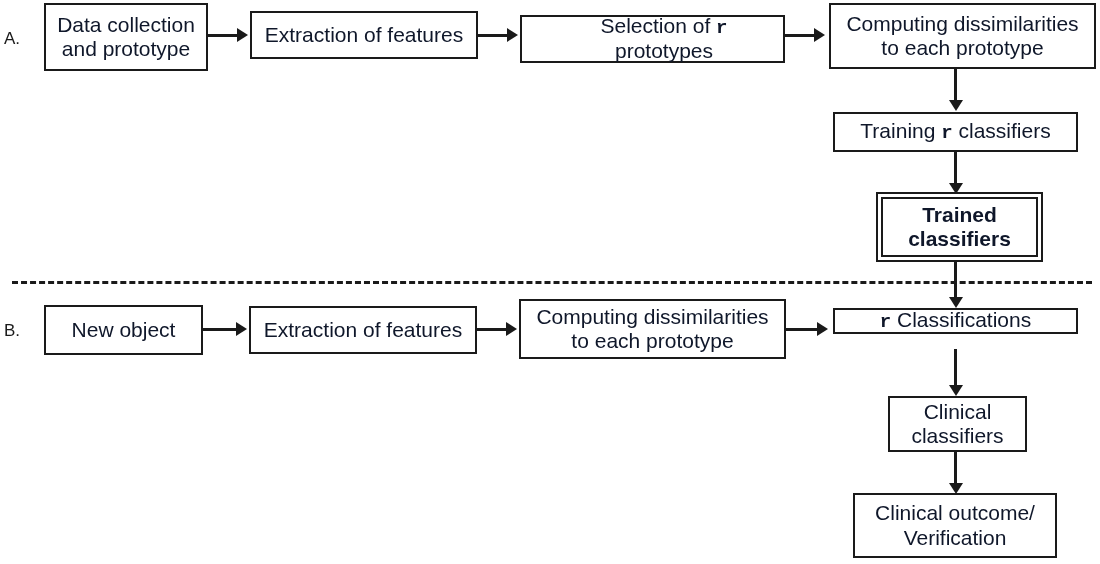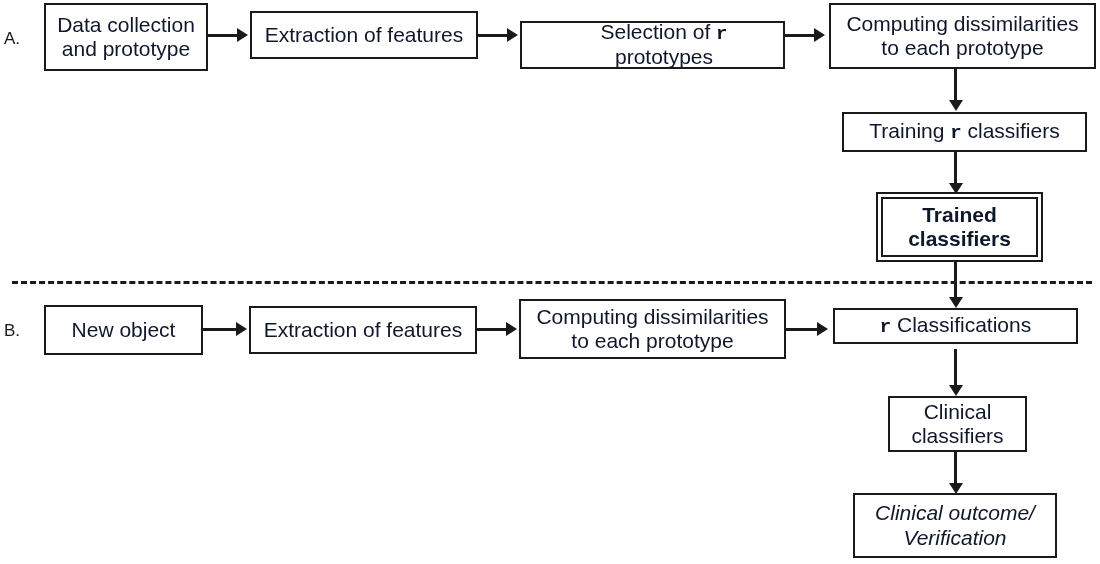--- a/index.html
+++ b/index.html
@@ -103,35 +103,35 @@
   <div class="hline" style="left:208px; top:34px; width:30px;"></div>
   <div class="arrow-right" style="left:237px; top:28px;"></div>
 
   <div class="node" style="left:250px; top:11px; width:228px; height:48px;">
     <span class="txt">Extraction of features</span>
   </div>
 
   <div class="hline" style="left:478px; top:34px; width:30px;"></div>
   <div class="arrow-right" style="left:507px; top:28px;"></div>
 
-  <div class="node" style="left:520px; top:21px; width:265px; height:48px;padding-left:29px;">
+  <div class="node" style="left:520px; top:15px; width:265px; height:48px;padding-left:29px;">
     <span class="txt"><span>Selection of </span><span class="rsym">r</span><span> prototypes</span></span>
   </div>
 
   <div class="hline" style="left:785px; top:34px; width:30px;"></div>
   <div class="arrow-right" style="left:814px; top:28px;"></div>
 
   <div class="node" style="left:829px; top:3px; width:267px; height:66px;">
     <span class="txt"><span>Computing dissimilarities</span><br><span>to each prototype</span></span>
   </div>
 
   <div class="vline" style="left:954px; top:69px; height:32px;"></div>
   <div class="arrow-down" style="left:949px; top:100px;"></div>
 
-  <div class="node" style="left:833px; top:112px; width:245px; height:40px;margin-left:9px;">
+  <div class="node" style="left:833px; top:112px; width:245px; height:40px;">
     <span class="txt"><span>Training </span><span class="rsym">r</span><span> classifiers</span></span>
   </div>
 
   <div class="vline" style="left:954px; top:152px; height:32px;"></div>
   <div class="arrow-down" style="left:949px; top:183px;"></div>
 
   <div class="node double" style="left:881px; top:197px; width:157px; height:60px;">
     <span class="txt"><span>Trained</span><br><span>classifiers</span></span>
   </div>
 
@@ -154,31 +154,31 @@
   <div class="hline" style="left:477px; top:328px; width:30px;"></div>
   <div class="arrow-right" style="left:506px; top:322px;"></div>
 
   <div class="node" style="left:519px; top:299px; width:267px; height:60px;">
     <span class="txt"><span>Computing dissimilarities</span><br><span>to each prototype</span></span>
   </div>
 
   <div class="hline" style="left:786px; top:328px; width:32px;"></div>
   <div class="arrow-right" style="left:817px; top:322px;"></div>
 
-  <div class="node" style="left:833px; top:308px; width:245px; height:36px;">
+  <div class="node" style="left:833px; top:308px; width:245px; height:26px;">
     <span class="txt"><span class="rsym">r</span><span> Classifications</span></span>
   </div>
 
   <div class="vline" style="left:954px; top:349px; height:37px;"></div>
   <div class="arrow-down" style="left:949px; top:385px;"></div>
 
   <div class="node" style="left:888px; top:396px; width:139px; height:56px;">
     <span class="txt"><span>Clinical</span><br><span>classifiers</span></span>
   </div>
 
   <div class="vline" style="left:954px; top:452px; height:32px;"></div>
   <div class="arrow-down" style="left:949px; top:483px;"></div>
 
-  <div class="node" style="left:853px; top:493px; width:204px; height:65px;font-style:italic;">
+  <div class="node" style="left:853px; top:493px; width:204px; height:65px;">
     <span class="txt"><span>Clinical outcome/</span><br><span>Verification</span></span>
   </div>
 
 </div>
 
 </body></html>

